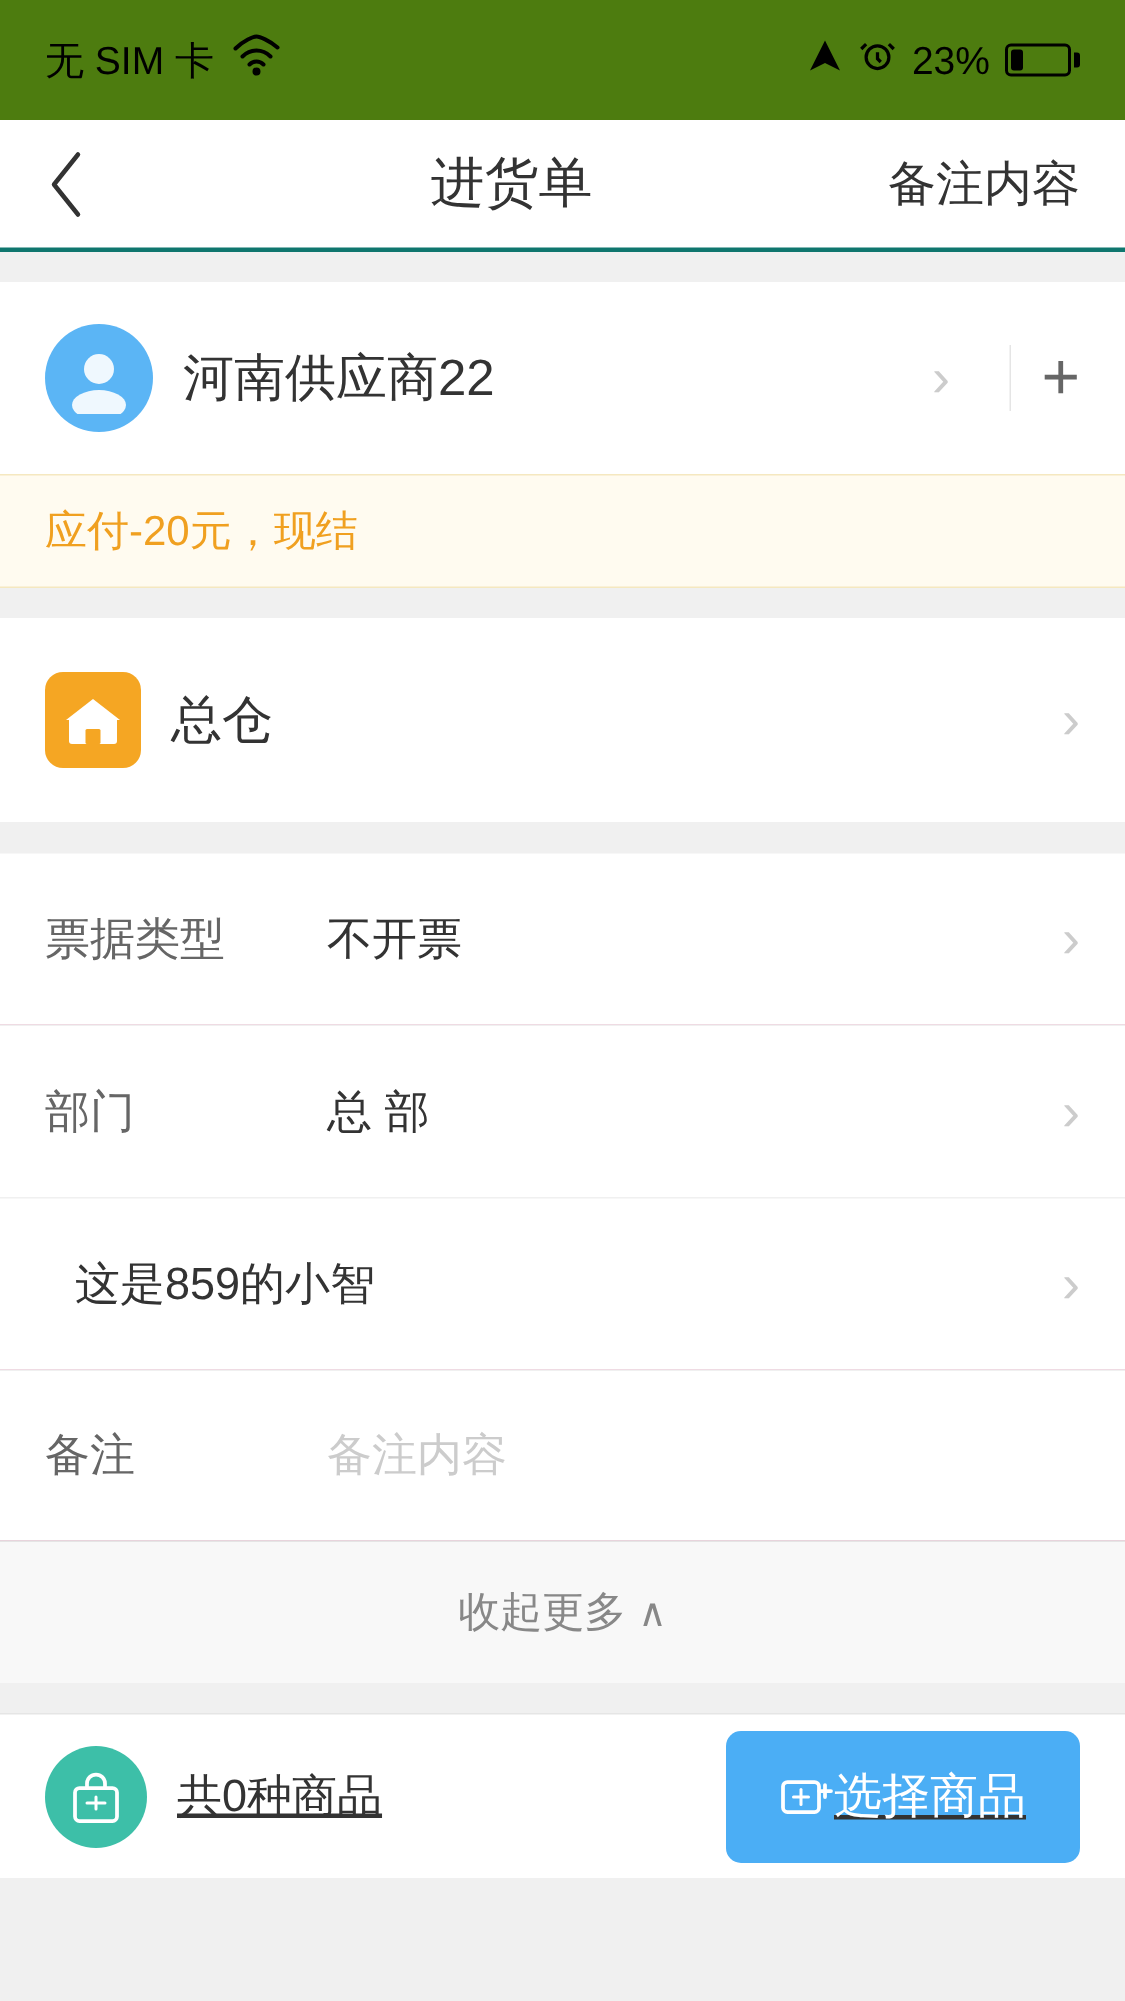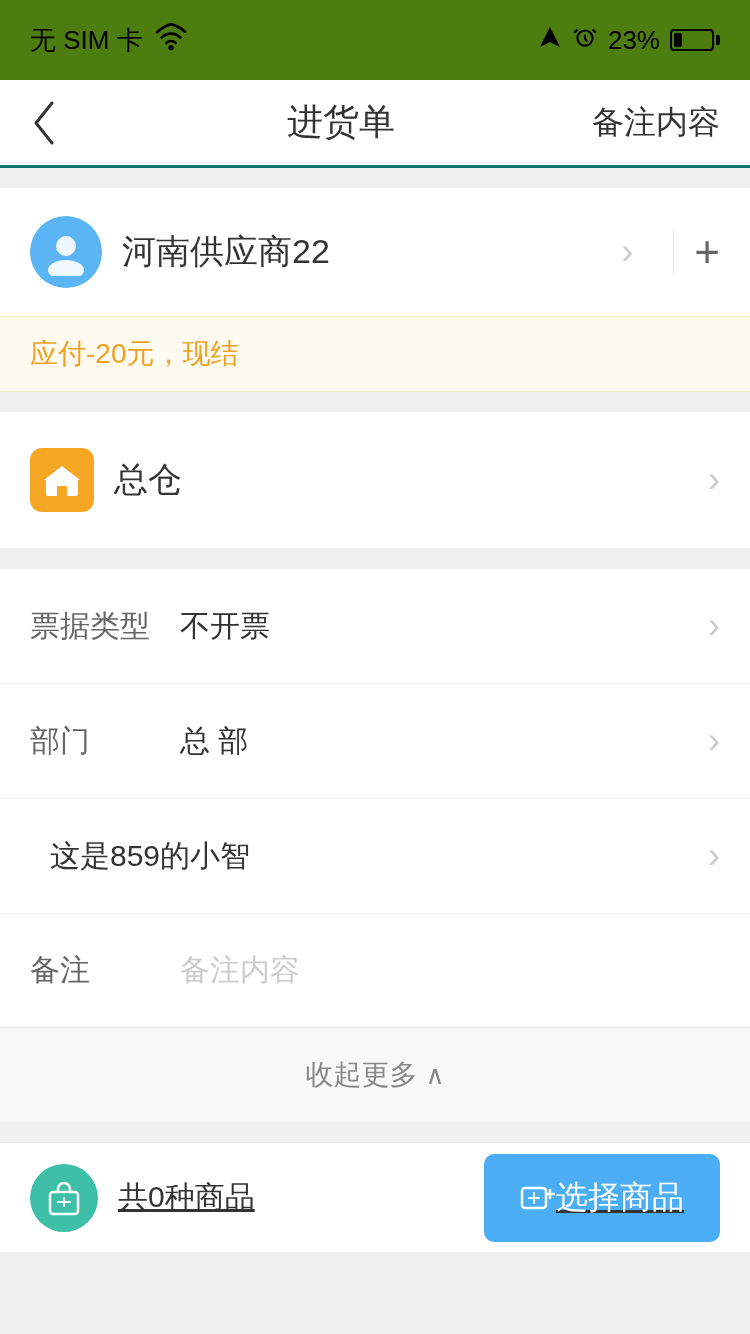--- a/index.html
+++ b/index.html
@@ -172,20 +172,21 @@
     }
 
     
     .form-row {
       display: flex;
       align-items: center;
       padding: 36px 30px;
       background: #fff;
       border-top: 1px solid #f0f0f0;
       cursor: pointer;
+      gap: 38px;
     }
     .form-label {
       font-size: 30px;
       color: #666;
       width: 130px;
       flex-shrink: 0;
     }
     .form-value {
       flex: 1;
       font-size: 30px;

